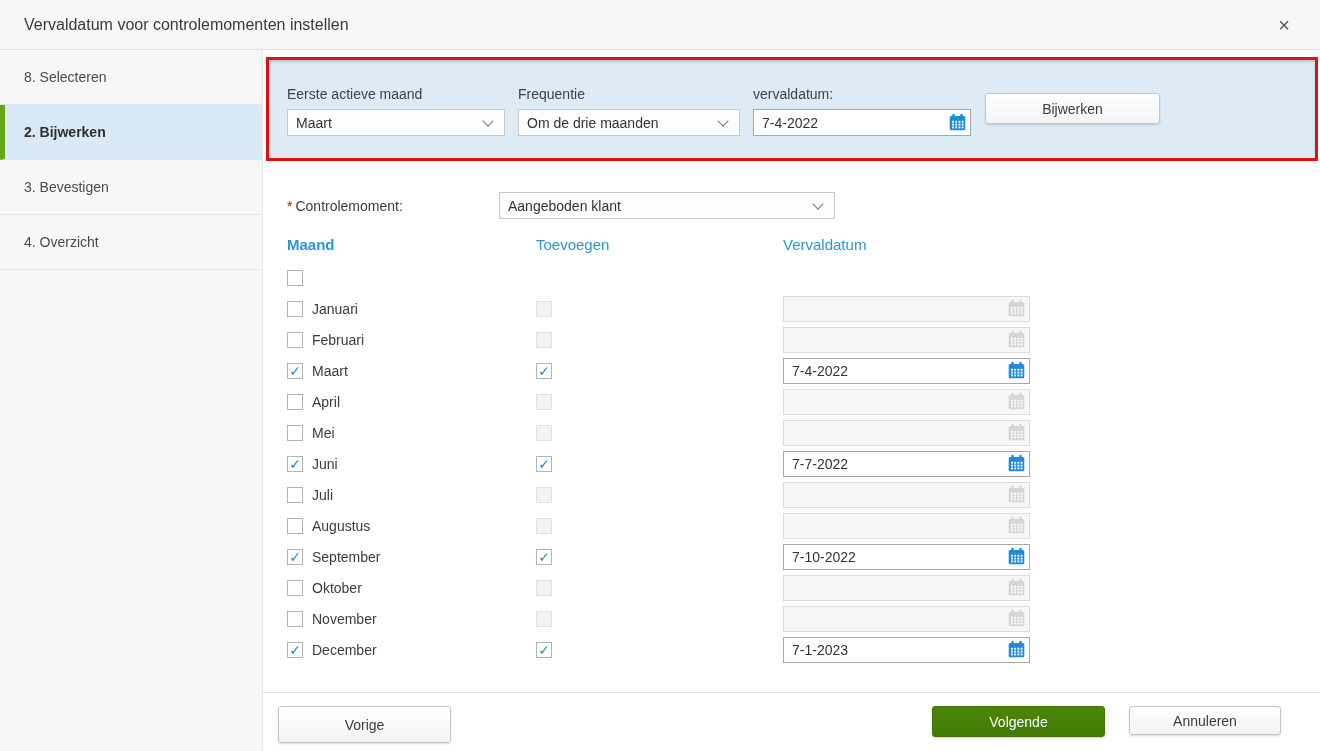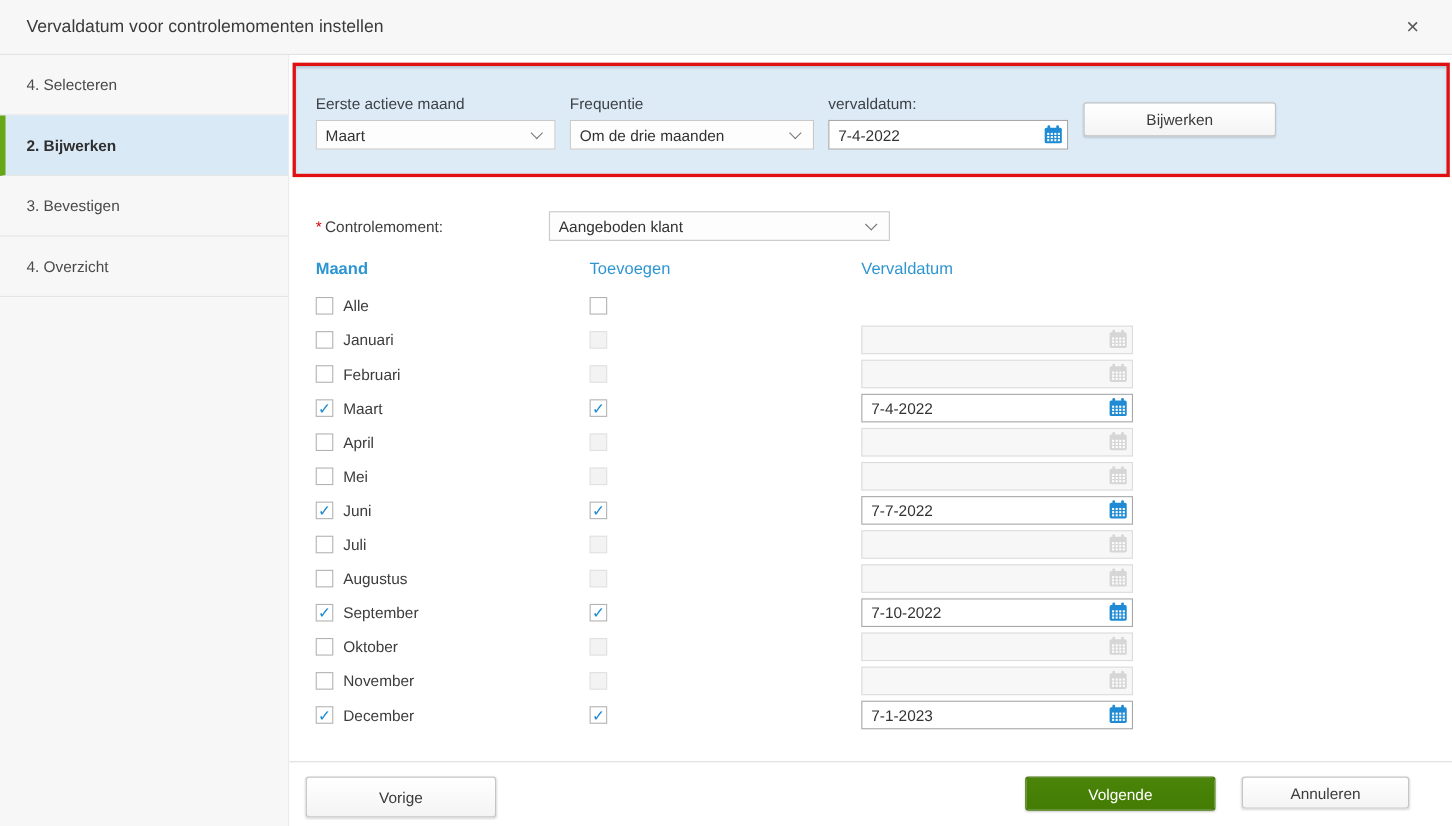--- a/index.html
+++ b/index.html
@@ -56,21 +56,21 @@
   .date-wrap.disabled .cal-btn{cursor:default;}
   .btn{border:1px solid #c5c5c5;border-radius:3px;background:linear-gradient(#ffffff,#f4f4f4);
     color:#3b3b3b;font-size:14px;font-family:inherit;cursor:pointer;
     box-shadow:0 1px 2px rgba(0,0,0,.15);}
   .btn-update{width:175px;height:31px;margin-top:20px;margin-left:14px;}
 
   
   .cm-row{margin-top:31px;padding-left:24px;display:flex;align-items:center;gap:44px;}
   .cm-label{width:168px;font-size:14px;color:#3d3d3d;}
   .req{color:#d40000;margin-right:3px;}
-  .sel-cm{width:310px;text-align:center;}
+  .sel-cm{width:336px;text-align:center;}
 
   
   .thead{margin-top:17px;padding-left:24px;display:flex;font-size:15px;color:var(--accent-blue);}
   .h-month{width:249px;font-weight:bold;}
   .h-add{width:247px;}
   .h-due{width:247px;}
   .tbody{margin-top:9px;}
   .trow{display:flex;align-items:center;height:31px;padding-left:24px;}
   .cell-month{width:249px;display:flex;align-items:center;}
   .cell-add{width:247px;display:flex;align-items:center;}
@@ -99,21 +99,21 @@
 
 <div class="dialog">
 
   <div class="dlg-header">
     <div class="dlg-title">Vervaldatum voor controlemomenten instellen</div>
     <div class="dlg-close">×</div>
   </div>
 
   <div class="dlg-body">
     <div class="sidebar">
-      <div class="side-item">4. Selecteren</div>
+      <div class="side-item">8. Selecteren</div>
       <div class="side-item active">2. Bijwerken</div>
       <div class="side-item">3. Bevestigen</div>
       <div class="side-item">4. Overzicht</div>
     </div>
 
     <div class="main">
 
       <div class="panel">
         <div class="p-col">
           <div class="p-label">Eerste actieve maand</div>
@@ -170,24 +170,20 @@
       </div>
 
       <div class="thead">
         <div class="h-month">Maand</div>
         <div class="h-add">Toevoegen</div>
         <div class="h-due">Vervaldatum</div>
       </div>
 
       <div class="tbody">
   <div class="trow">
-    <div class="cell-month">
-      <span class="cb"></span>
-      <span class="month-label">Alle</span>
-    </div>
     <div class="cell-add">
       <span class="cb"></span>
     </div>
     <div class="cell-date"></div>
   </div>
 
   <div class="trow">
     <div class="cell-month">
       <span class="cb"></span>
       <span class="month-label">Januari</span>

